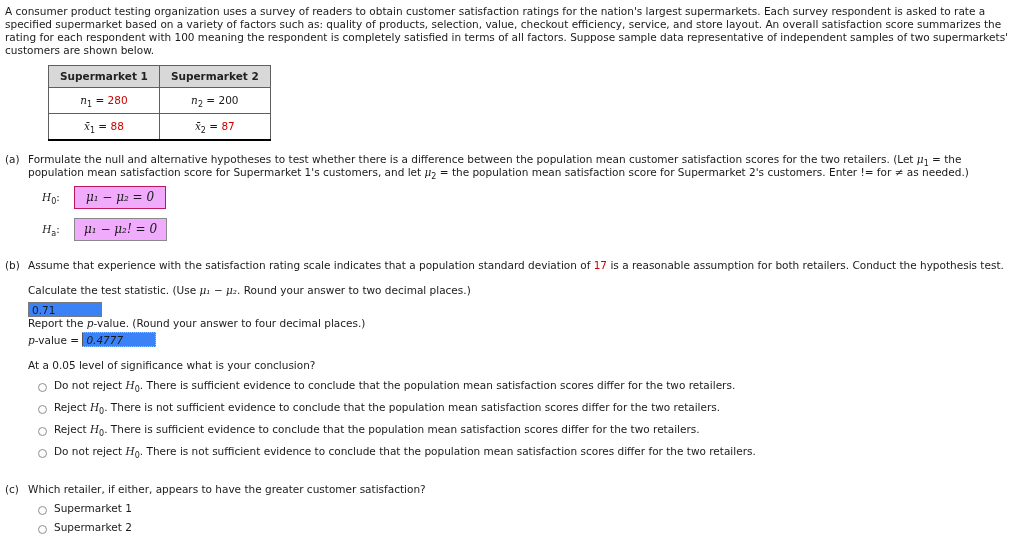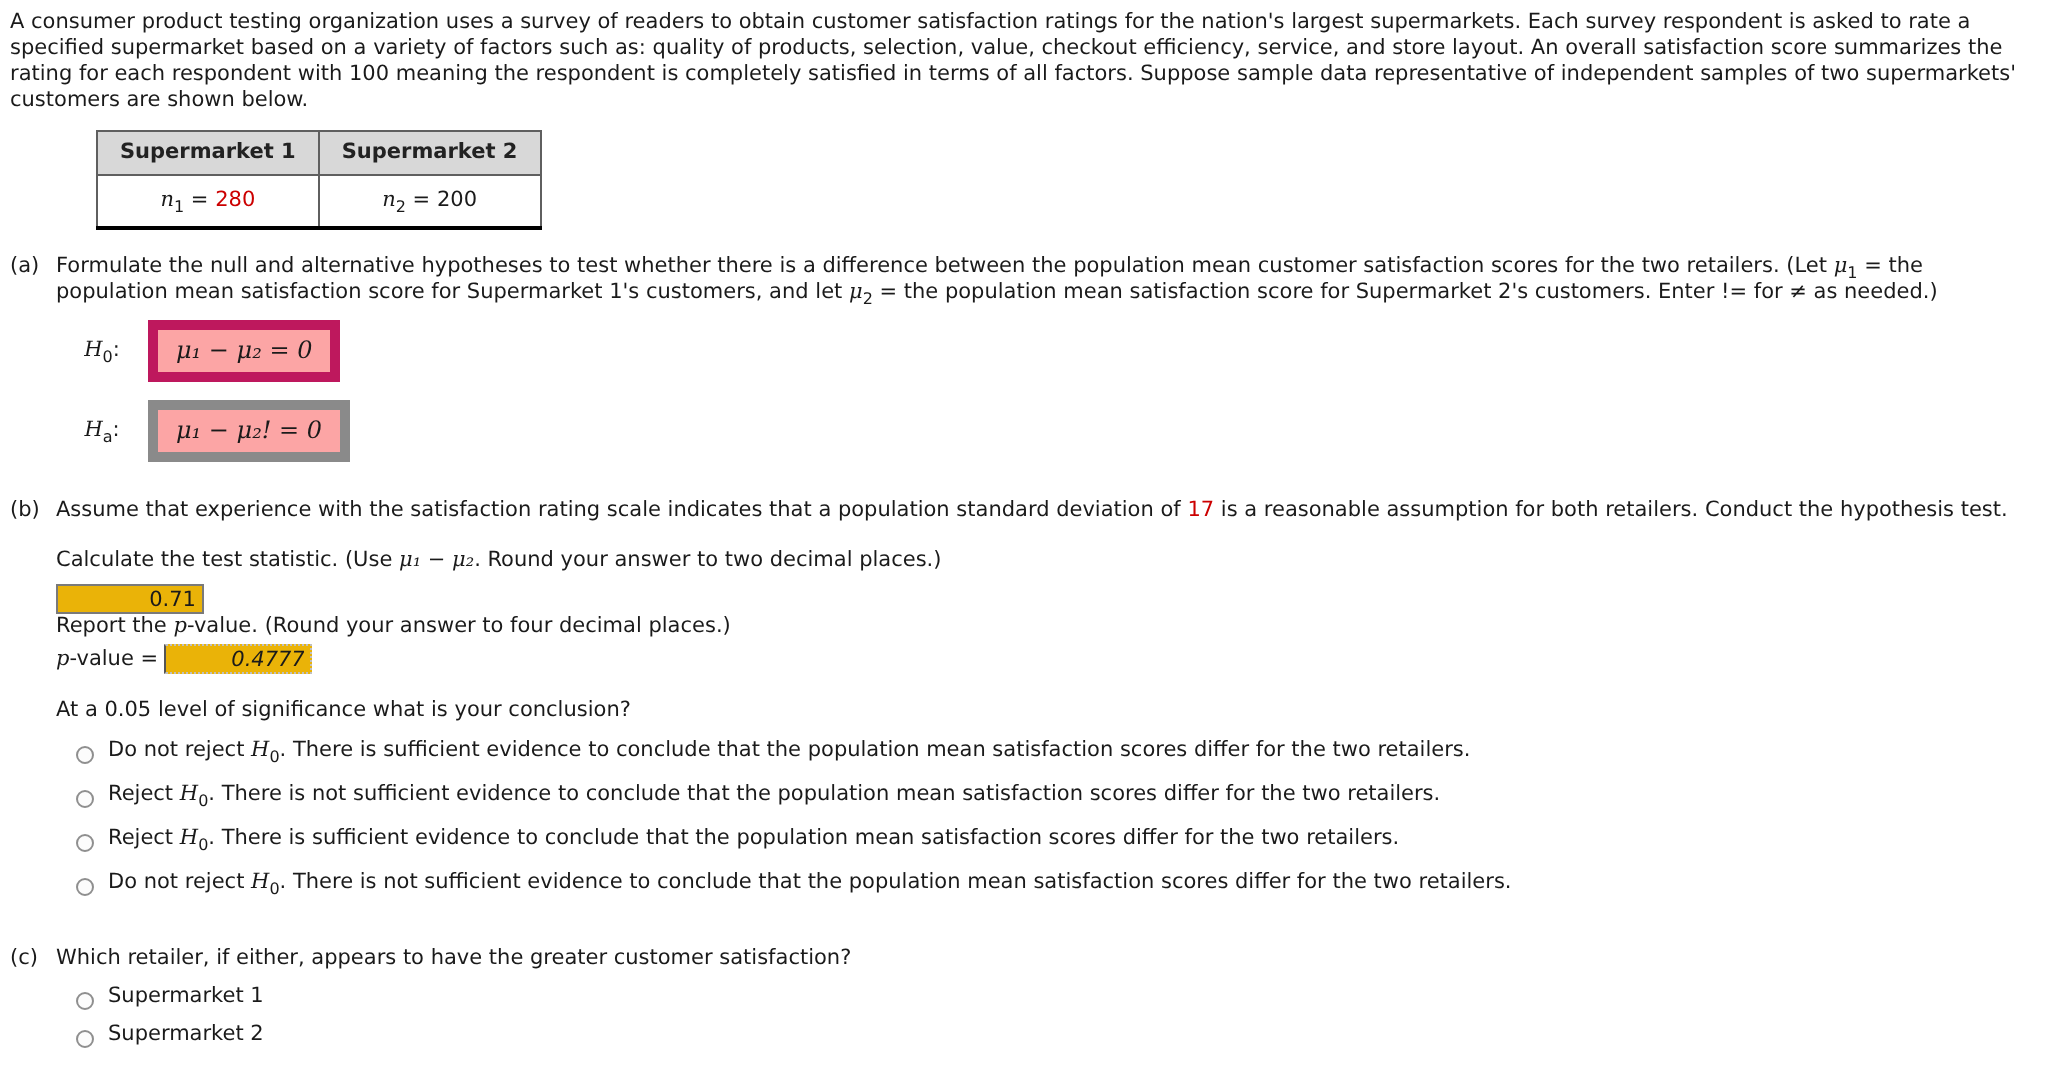--- a/index.html
+++ b/index.html
@@ -34,37 +34,36 @@
   }
   table.datatable tr:last-child td { border-bottom: 2px solid #000; }
 
   .part { display: flex; align-items: flex-start; }
   .part-label { width: 23px; flex: none; }
   .part-body { flex: 1; }
 
   .hyp-row { display: flex; align-items: center; margin-top: 9px; text-align: center; }
   .hyp-label { width: 46px; flex: none; }
   .hyp-box {
-    border: 5px solid #be185d;
-    background: #fca5a5;
+    border: 1px solid #be185d;
+    background: #f0abfc;
     padding: 4px 9px;
     min-width: 92px;
     font-size: 12px;
   }
   .hyp-box.strong { border-color: #8a8a8a; }
 
   input.answer {
     width: 74px; height: 15px;
     border: 1px solid #7a7a7a;
     font-family: "DejaVu Sans", "Liberation Sans", sans-serif;
     font-size: 10.5px;
     padding: 0 3px;
     color: #1a1a1a;
-    background: #eab308;
-    text-align: right;
+    background: #3b82f6;
   }
   input.answer.soft {
     border: 1px dotted #c0c0c0;
     border-left: 1px solid #555;
     font-style: italic;
   }
 
   .radio-row { display: flex; align-items: flex-end; margin: 6px 0 0 10px; }
   .radio {
     width: 9px; height: 9px; flex: none;
@@ -90,20 +89,24 @@
 
 <table class="datatable">
   <tbody>
       <tr>
     <th>Supermarket 1</th>
     <th>Supermarket 2</th>
   </tr>
   <tr>
     <td><span class="math">n</span><sub>1</sub><span> = </span><span style="color: rgb(204, 0, 0);">280</span></td>
     <td><span class="math">n</span><sub>2</sub><span> = </span><span style="color: rgb(26, 26, 26);">200</span></td>
+  </tr>
+  <tr>
+    <td><span class="math">x̄</span><sub>1</sub><span> = </span><span style="color: rgb(204, 0, 0);">88</span></td>
+    <td><span class="math">x̄</span><sub>2</sub><span> = </span><span style="color: rgb(204, 0, 0);">87</span></td>
   </tr>
 </tbody>
   </table>
 
 <div class="part mt12">
   <div class="part-label">(a)</div>
   <div class="part-body">
     <p><span>Formulate the null and alternative hypotheses to test whether there is a difference between the population mean customer satisfaction scores for the two retailers. (Let </span><span class="math">μ</span><sub>1</sub><span> = the population mean satisfaction score for Supermarket 1's customers, and let </span><span class="math">μ</span><sub>2</sub><span> = the population mean satisfaction score for Supermarket 2's customers. Enter != for ≠ as needed.)</span></p>
 
     <div class="hyp-row mt7">

